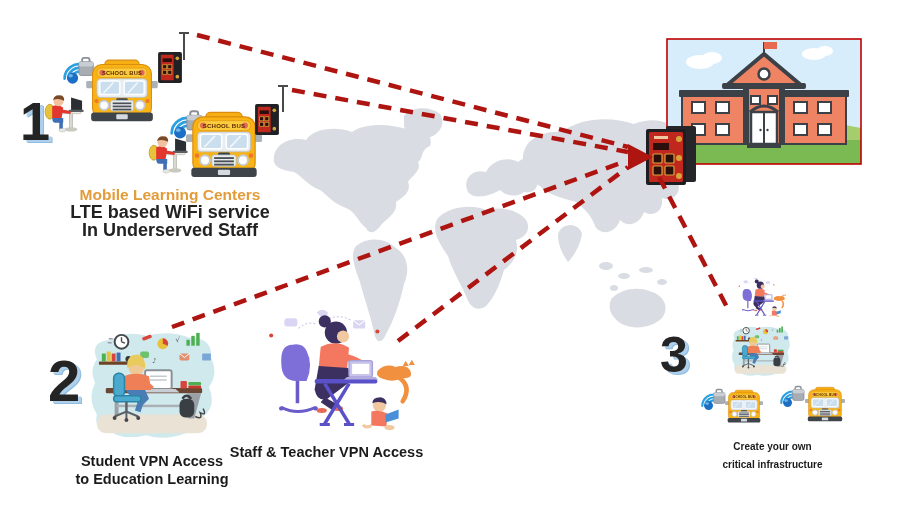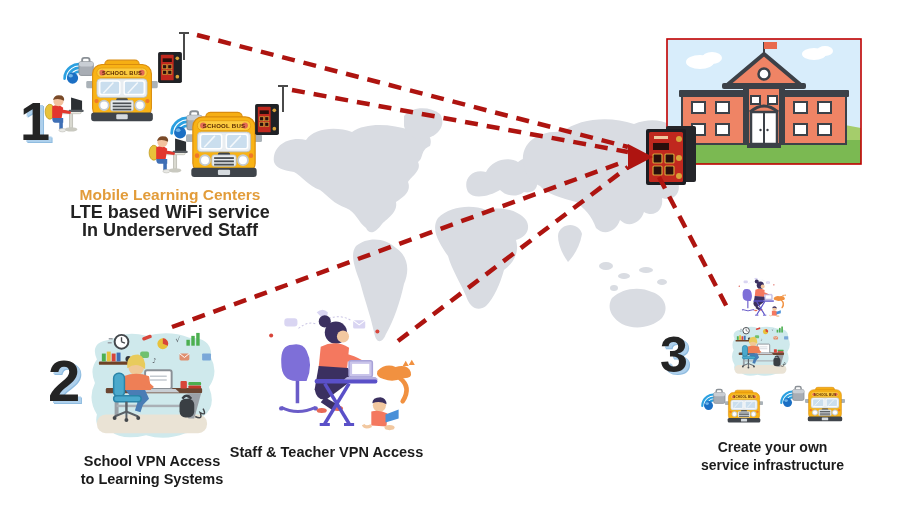--- a/index.html
+++ b/index.html
@@ -344,22 +344,22 @@
   <circle cx="35" cy="15" r="3" fill="#d8a43a"></circle>
   <circle cx="35" cy="34" r="3" fill="#d8a43a"></circle>
   <circle cx="35" cy="52" r="3" fill="#d8a43a"></circle>
 </svg>
 
 <div class="abs num" style="left:48px;top:352px;font-size:58px">2</div>
 <svg class="abs" style="left:85px;top:328px" width="132" height="116" viewBox="0 0 134 118">
       <use href="#sym-studentscene"></use>
     </svg>
 <div class="abs caption" style="left:62px;top:452px;width:180px">
-  <div>School VPN Access</div>
-  <div>to Learning Systems</div>
+  <div>Student VPN Access</div>
+  <div>to Education Learning</div>
 </div>
 
 <svg class="abs" style="left:258px;top:308px" width="172" height="134" viewBox="0 0 170 132">
       <use href="#sym-teacherscene"></use>
     </svg>
 <div class="abs caption" style="left:224px;top:443px;width:205px">
   <div>Staff &amp; Teacher VPN Access</div>
 </div>
 
 <div class="abs num" style="left:660px;top:330px;font-size:50px">3</div>
@@ -374,23 +374,23 @@
     </svg>
 <svg class="abs" style="left:725px;top:389px" width="38" height="35" viewBox="0 0 100 92">
       <use href="#sym-bus"></use>
     </svg>
 <svg class="abs" style="left:780px;top:381px" width="27" height="27" viewBox="0 0 64 64">
       <use href="#sym-wifi"></use>
     </svg>
 <svg class="abs" style="left:805px;top:386px" width="40" height="37" viewBox="0 0 100 92">
       <use href="#sym-bus"></use>
     </svg>
-<div class="abs caption" style="left:680px;top:438px;width:185px;font-size:14px">
+<div class="abs caption" style="left:680px;top:438px;width:185px;font-size:10px">
   <div>Create your own</div>
-  <div>service infrastructure</div>
+  <div>critical infrastructure</div>
 </div>
 
 <svg class="abs" style="left:0;top:0;pointer-events:none" width="900" height="506" viewBox="0 0 900 506">
   <g stroke="#4a4a4a" stroke-width="2">
     <line x1="184" y1="33" x2="184" y2="60"></line>
         <line x1="179" y1="33" x2="189" y2="33"></line>
     <line x1="283" y1="86" x2="283" y2="112"></line>
         <line x1="278" y1="86" x2="288" y2="86"></line>
   </g>
   <g stroke="#ae1410" stroke-width="4.5" stroke-dasharray="13 9" fill="none">

